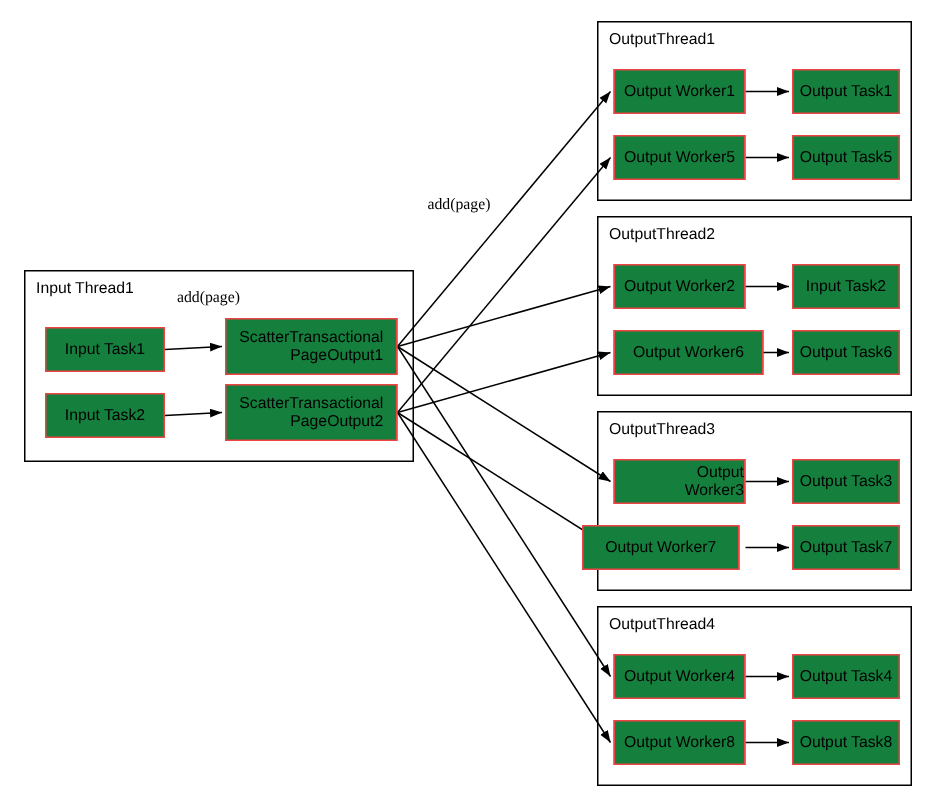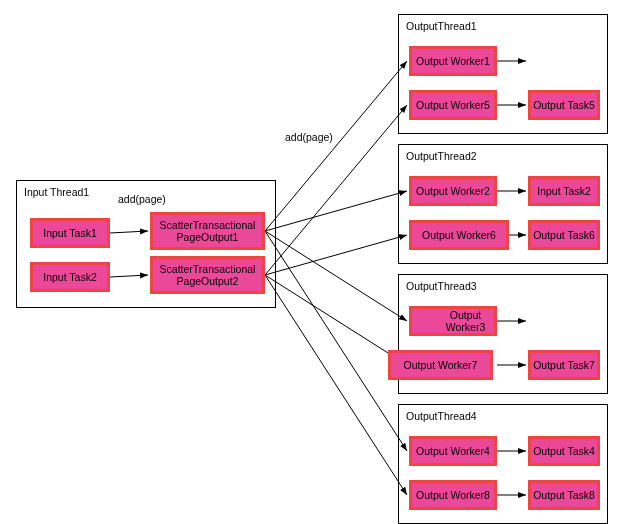--- a/index.html
+++ b/index.html
@@ -33,42 +33,43 @@
   }
   .group-label {
     position: absolute;
     font-size: 10.5px;
     color: #000000;
     white-space: nowrap;
     line-height: 12px;
   }
   .node {
     position: absolute;
-    border: 3px solid #ef4444;
-    background: #ec4899;
+    border: 1px solid #ef4444;
+    background: #15803d;
     box-sizing: border-box;
     display: flex;
     align-items: center;
     justify-content: center;
-    text-align: center;
+    text-align: right;
     font-size: 10.5px;
     color: #000000;
     line-height: 12px;
   }
   .node span {
     display: block;
     white-space: pre-line;
   }
   .edge-label {
     position: absolute;
     font-size: 10.5px;
     color: #000000;
     white-space: nowrap;
     background: transparent;
     line-height: 12px;
+    font-family: Liberation Serif, serif;
   }
 </style>
 </head>
 <body>
 
 <div id="canvas">
 
   <svg class="edges" viewBox="0 0 622 524">
     <defs>
       <marker id="arrow" markerWidth="9" markerHeight="9" refX="8" refY="3" orient="auto" markerUnits="strokeWidth">
@@ -150,28 +151,34 @@
   <div class="node" style="left:388px; top:350px; width:105px; height:30px;">
     <span>Output Worker7</span>
   </div>
   <div class="node" style="left:409px; top:436px; width:88px; height:30px;">
     <span>Output Worker4</span>
   </div>
   <div class="node" style="left:409px; top:480px; width:88px; height:30px;">
     <span>Output Worker8</span>
   </div>
 
+  <div class="node" style="left:528px; top:46px; width:72px; height:30px;">
+    <span>Output Task1</span>
+  </div>
   <div class="node" style="left:528px; top:90px; width:72px; height:30px;">
     <span>Output Task5</span>
   </div>
   <div class="node" style="left:528px; top:176px; width:72px; height:30px;">
     <span>Input Task2</span>
   </div>
   <div class="node" style="left:528px; top:220px; width:72px; height:30px;">
     <span>Output Task6</span>
+  </div>
+  <div class="node" style="left:528px; top:306px; width:72px; height:30px;">
+    <span>Output Task3</span>
   </div>
   <div class="node" style="left:528px; top:350px; width:72px; height:30px;">
     <span>Output Task7</span>
   </div>
   <div class="node" style="left:528px; top:436px; width:72px; height:30px;">
     <span>Output Task4</span>
   </div>
   <div class="node" style="left:528px; top:480px; width:72px; height:30px;">
     <span>Output Task8</span>
   </div>

